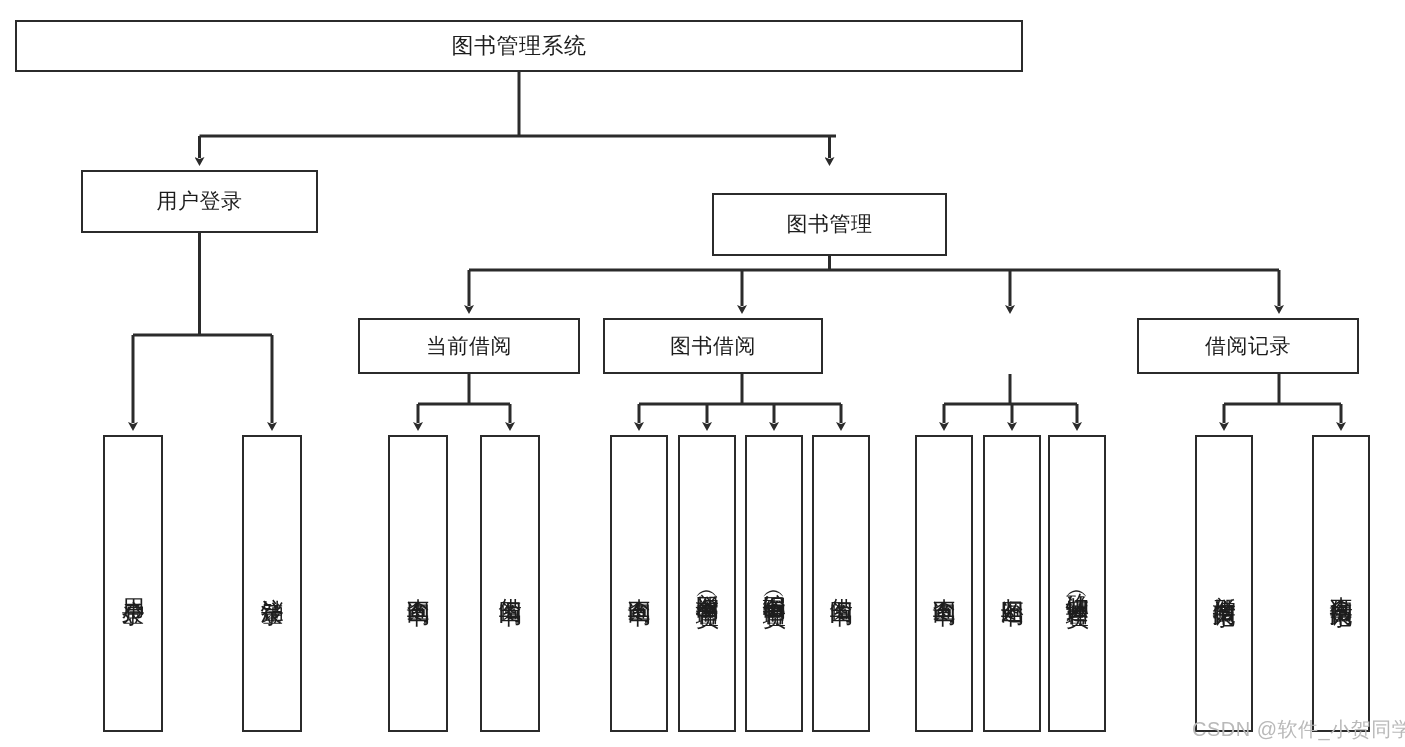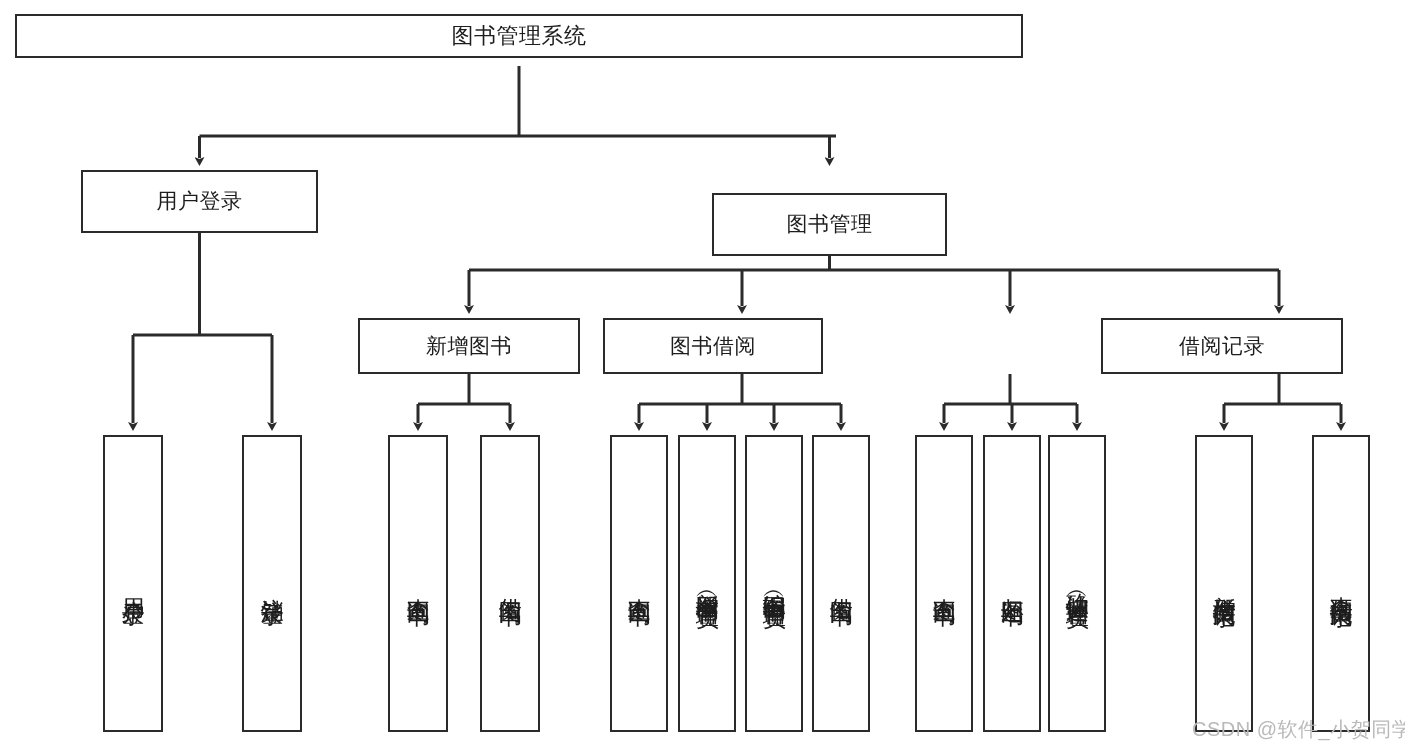--- a/index.html
+++ b/index.html
@@ -128,38 +128,38 @@
       <path d="M1077,404 L1077,423" marker-end="url(#arrowhead)"></path>
     </g>
     <g stroke="#2b2b2b" stroke-width="3" fill="none">
       <path d="M1279,374 L1279,404"></path>
       <path d="M1224,404 L1341,404"></path>
       <path d="M1224,404 L1224,423" marker-end="url(#arrowhead)"></path>
       <path d="M1341,404 L1341,423" marker-end="url(#arrowhead)"></path>
     </g>
   </svg>
 
-  <div class="node horiz root" style="left:15px; top:14px; width:1008px; height:44px;">
+  <div class="node horiz root" style="left:15px; top:20px; width:1008px; height:52px;">
     <span class="node-label">图书管理系统</span>
   </div>
 
   <div class="node horiz" style="left:81px; top:170px; width:237px; height:63px;">
     <span class="node-label">用户登录</span>
   </div>
   <div class="node horiz" style="left:712px; top:170px; width:235px; height:63px;margin-top:23px;">
     <span class="node-label">图书管理</span>
   </div>
 
   <div class="node horiz" style="left:358px; top:318px; width:222px; height:56px;">
-    <span class="node-label">新增图书</span>
+    <span class="node-label">当前借阅</span>
   </div>
   <div class="node horiz" style="left:603px; top:318px; width:220px; height:56px;">
     <span class="node-label">图书借阅</span>
   </div>
-  <div class="node horiz" style="left:1101px; top:318px; width:242px; height:56px;">
+  <div class="node horiz" style="left:1137px; top:318px; width:222px; height:56px;">
     <span class="node-label">借阅记录</span>
   </div>
 
   <div class="node vert" style="left:103px; top:435px; width:60px; height:297px;">
     <span class="node-label">用户登录</span>
   </div>
   <div class="node vert" style="left:242px; top:435px; width:60px; height:297px;">
     <span class="node-label">注销登录</span>
   </div>
   <div class="node vert" style="left:388px; top:435px; width:60px; height:297px;">

